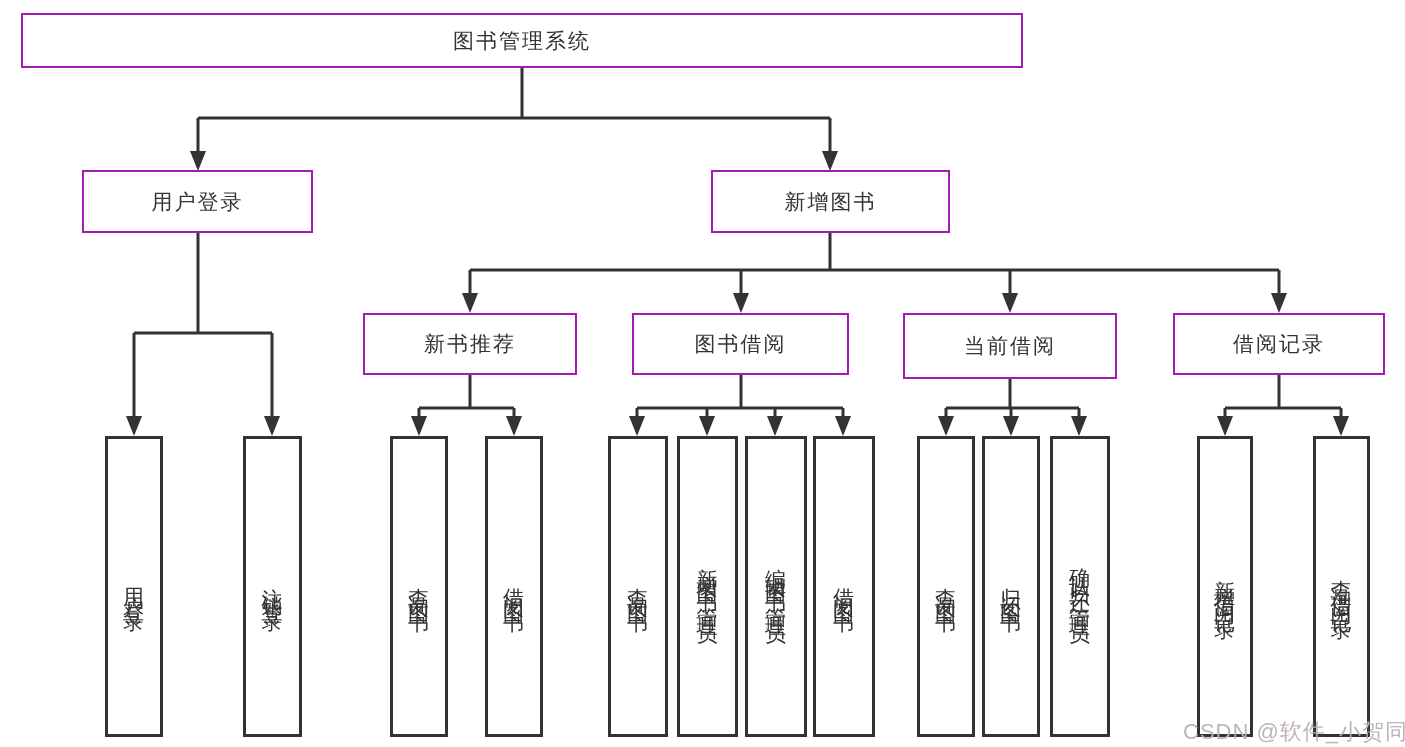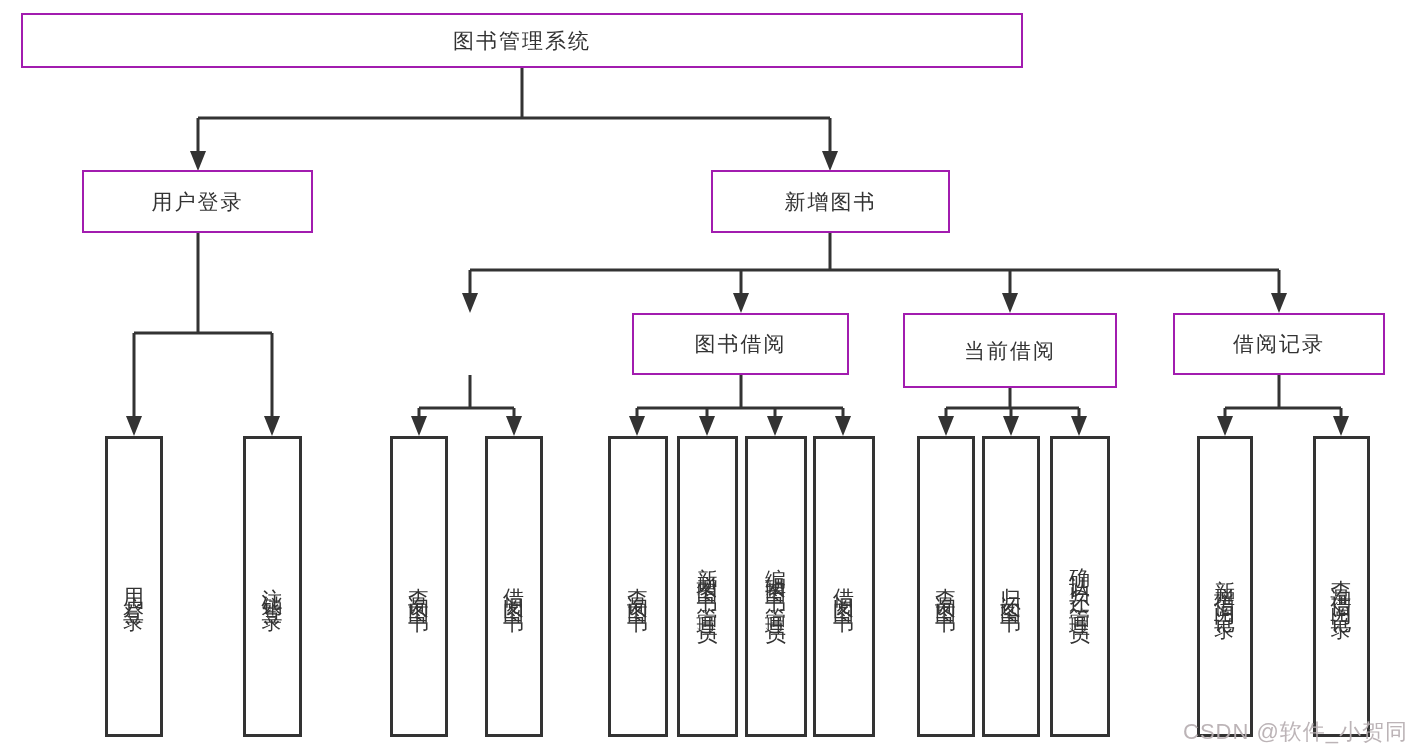--- a/index.html
+++ b/index.html
@@ -91,24 +91,27 @@
     <span>图书管理系统</span>
   </div>
 
   <div class="node" style="left:82px;top:170px;width:231px;height:63px;">
     <span>用户登录</span>
   </div>
   <div class="node" style="left:711px;top:170px;width:239px;height:63px;">
     <span>新增图书</span>
   </div>
 
+  <div class="node" style="left:363px;top:313px;width:214px;height:62px;">
+    <span>新书推荐</span>
+  </div>
   <div class="node" style="left:632px;top:313px;width:217px;height:62px;align-items:center;">
     <span>图书借阅</span>
   </div>
-  <div class="node" style="left:903px;top:313px;width:214px;height:75px;">
+  <div class="node" style="left:903px;top:313px;width:214px;height:66px;">
     <span>当前借阅</span>
   </div>
   <div class="node" style="left:1173px;top:313px;width:212px;height:62px;">
     <span>借阅记录</span>
   </div>
 
   <div class="vnode" style="left:105px;top:436px;width:58px;height:301px;">
     <span>用户登录</span>
   </div>
   <div class="vnode" style="left:243px;top:436px;width:59px;height:301px;">

